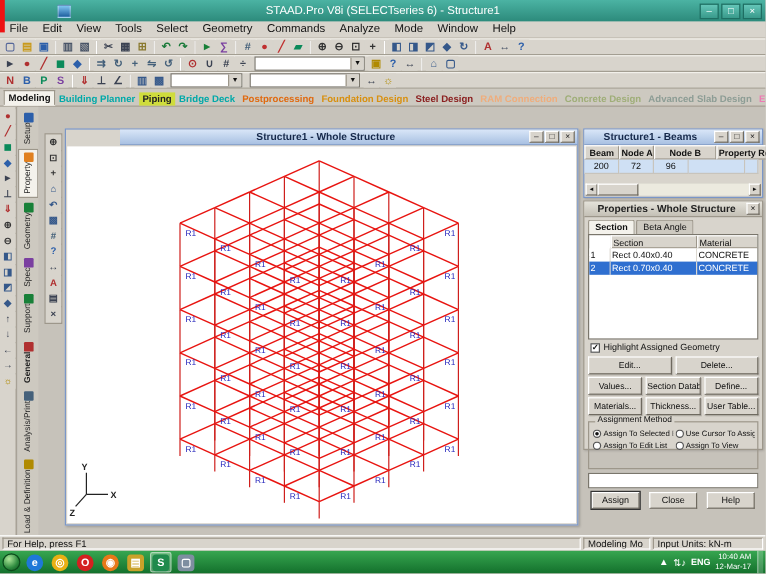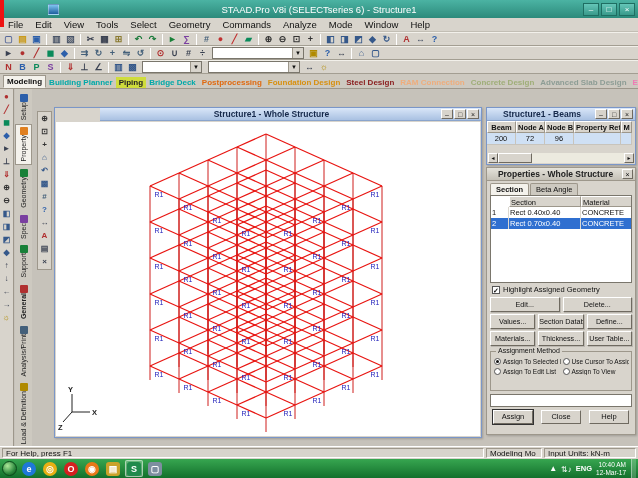--- a/index.html
+++ b/index.html
@@ -63,21 +63,21 @@
   .beams-window{left:2px;top:18px;width:150px;height:58px;}
   .trow{display:flex;height:12px;font-size:7.5px;}
   .cell{overflow:hidden;white-space:nowrap;line-height:11px;padding:0 1px;background:#fff;border-right:1px solid #c8c4bc;border-bottom:1px solid #c8c4bc;text-align:center;}
   .thead .cell{background:#d8d4cc;border:1px solid;border-color:#fff #9d978b #9d978b #fff;font-weight:bold;}
   .row-sel .cell{background:#cfe0f4;}
   .hscroll{position:absolute;bottom:1px;left:1px;right:1px;height:10px;background:#eceadf;display:flex;}
   .scr-btn{width:10px;height:10px;background:#d8d4cc;border:1px solid;border-color:#fff #6f6a60 #6f6a60 #fff;font-size:5px;line-height:9px;text-align:center;}
   .scr-btn.right{margin-left:auto;}
   .scr-thumb{width:34px;height:10px;background:#d8d4cc;border:1px solid;border-color:#fff #6f6a60 #6f6a60 #fff;}
 
-  .props-panel{left:2px;top:78px;width:150px;height:268px;border:1px solid #9d978b;}
+  .props-panel{left:2px;top:78px;width:150px;height:208px;border:1px solid #9d978b;}
   .x-btn{width:11px;height:10px;font-size:7px;line-height:9px;text-align:center;background:#d8d4cc;border:1px solid;border-color:#fff #6f6a60 #6f6a60 #fff;}
   .ptabs{position:absolute;top:13px;left:0;right:0;height:14px;display:flex;align-items:flex-end;padding-left:3px;gap:1px;}
   .ptab{font-size:7.5px;padding:1px 5px;background:#cdc9c0;border:1px solid #9d978b;border-bottom:none;border-radius:2px 2px 0 0;}
   .ptab.active{background:#f4f2ec;font-weight:bold;}
   .plist{position:absolute;top:27px;left:3px;right:3px;height:88px;background:#fff;border:1px solid #7a766c;overflow:hidden;}
   .plist .trow{height:11px;}
   .plist .cell{text-align:left;border-right:1px solid #dcd8d0;border-bottom:none;}
   .plist .thead .cell{border:1px solid;border-color:#fff #9d978b #9d978b #fff;text-align:left;font-weight:normal;}
   .prow-sel .cell{background:#2f6fd0;color:#fff;}
   .chk-row{position:absolute;top:117px;left:5px;display:flex;align-items:center;gap:3px;font-size:7.5px;}
@@ -809,21 +809,21 @@
         <span class="child-title-text">Structure1 - Beams</span>
         <span class="child-controls">
           <span class="cbtn">–</span>
           <span class="cbtn">□</span>
           <span class="cbtn">×</span>
         </span>
       </div>
       <div class="trow thead" id="beams-header">
           <span class="cell" style="width: 29px; flex: 0 0 auto;">Beam</span>
           <span class="cell" style="width: 29px; flex: 0 0 auto;">Node A</span>
-          <span class="cell" style="width: 29px; flex: 0 0 auto;">Node B</span>
+          <span class="cell" style="width: 52px; flex: 0 0 auto;">Node B</span>
           <span class="cell" style="width: 47px; flex: 0 0 auto;">Property Refn.</span>
           <span class="cell" style="width: 11px; flex: 0 0 auto;">M</span>
         </div>
       <div id="beams-body">
           <div class="trow row-sel">
             <span class="cell" style="width: 29px; flex: 0 0 auto;">200</span>
             <span class="cell" style="width: 29px; flex: 0 0 auto;">72</span>
             <span class="cell" style="width: 29px; flex: 0 0 auto;">96</span>
             <span class="cell" style="width: 47px; flex: 0 0 auto;"></span>
             <span class="cell" style="width: 11px; flex: 0 0 auto;"></span>

